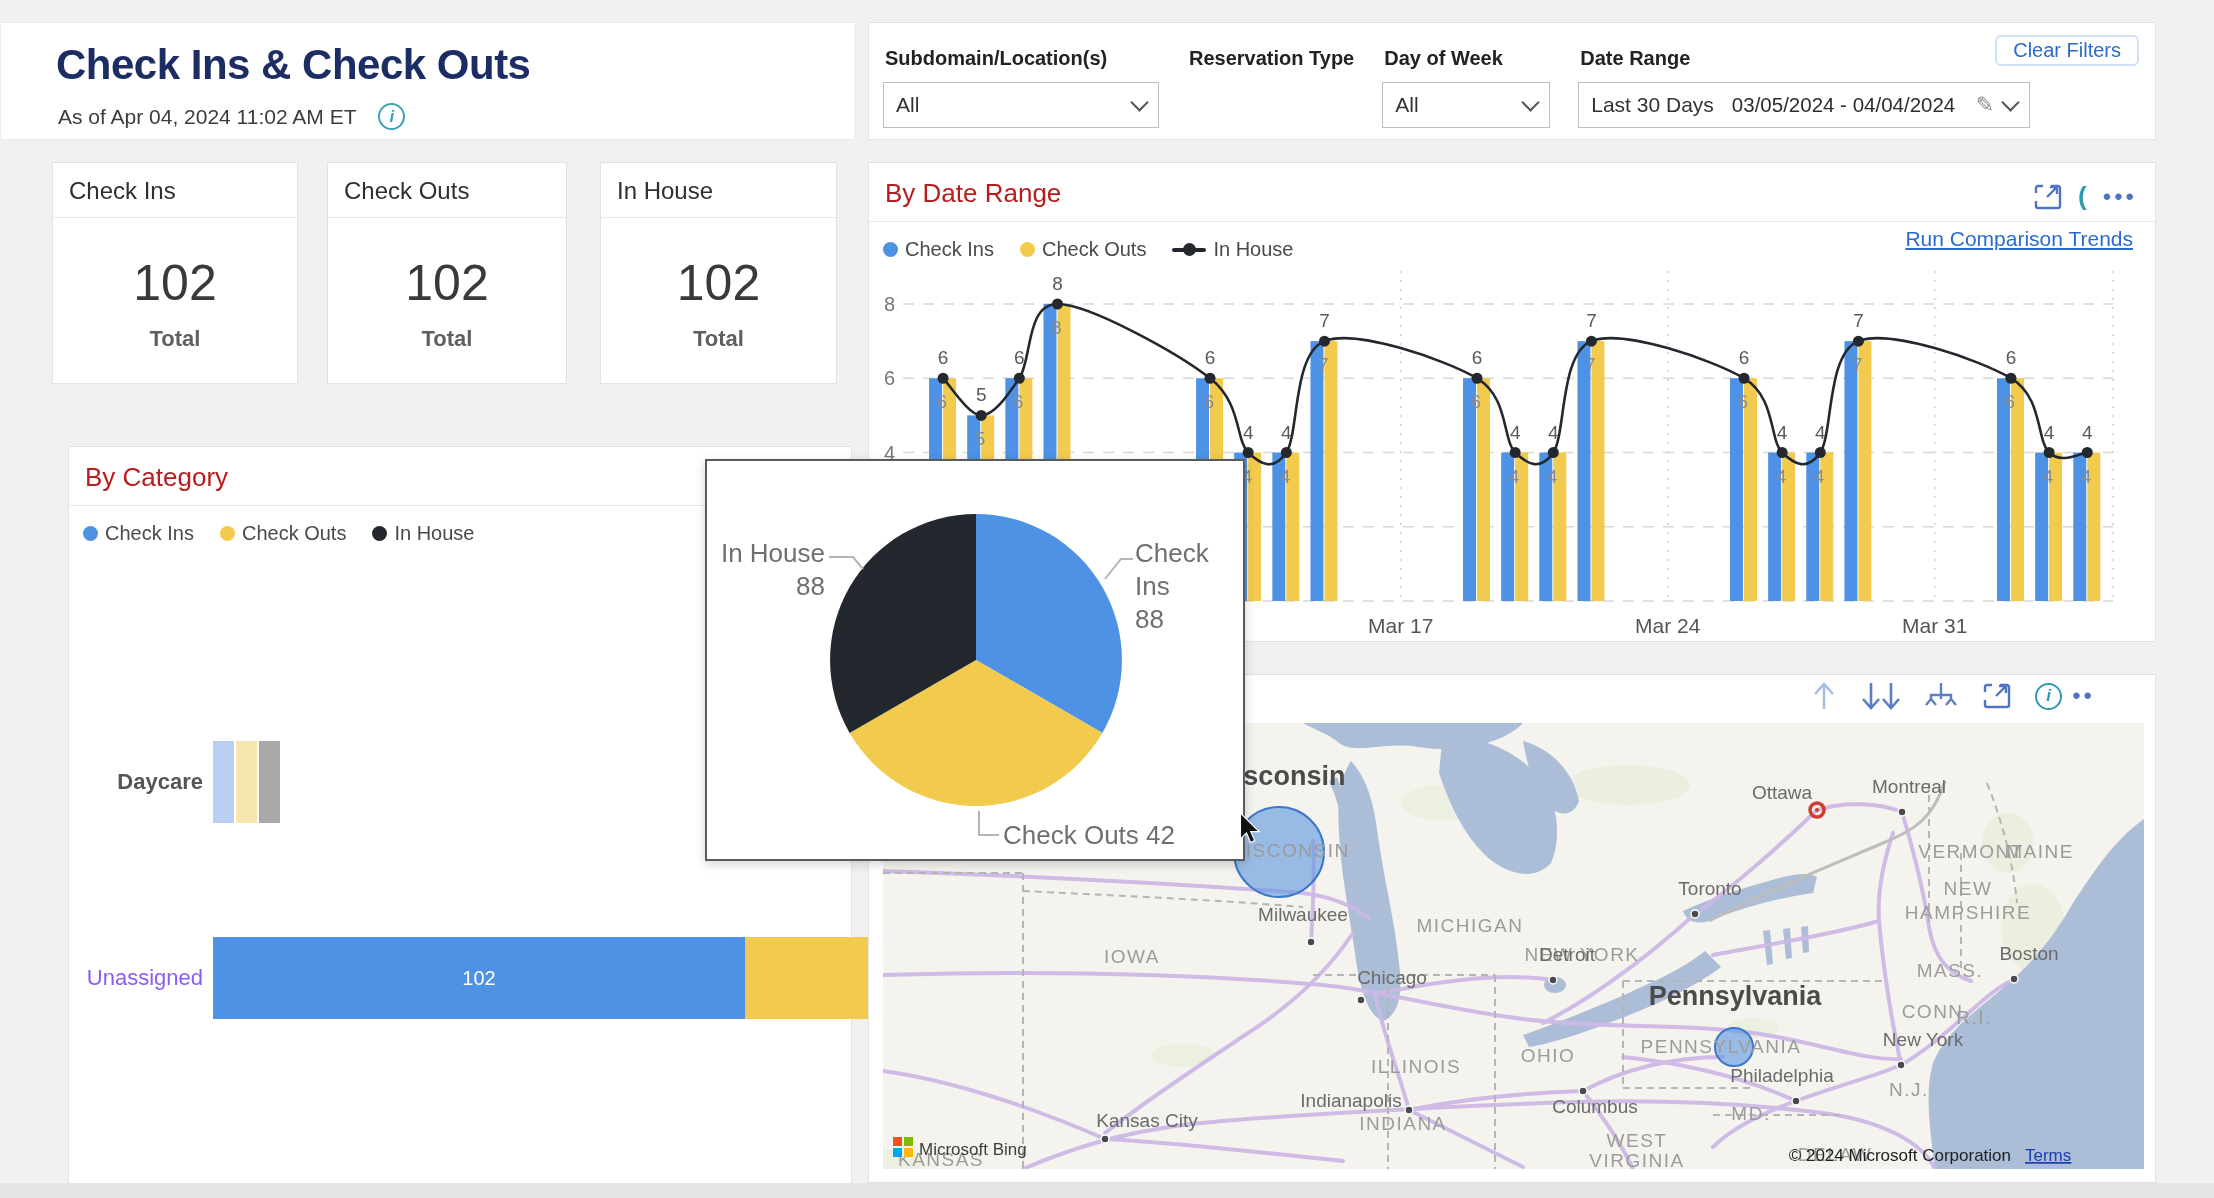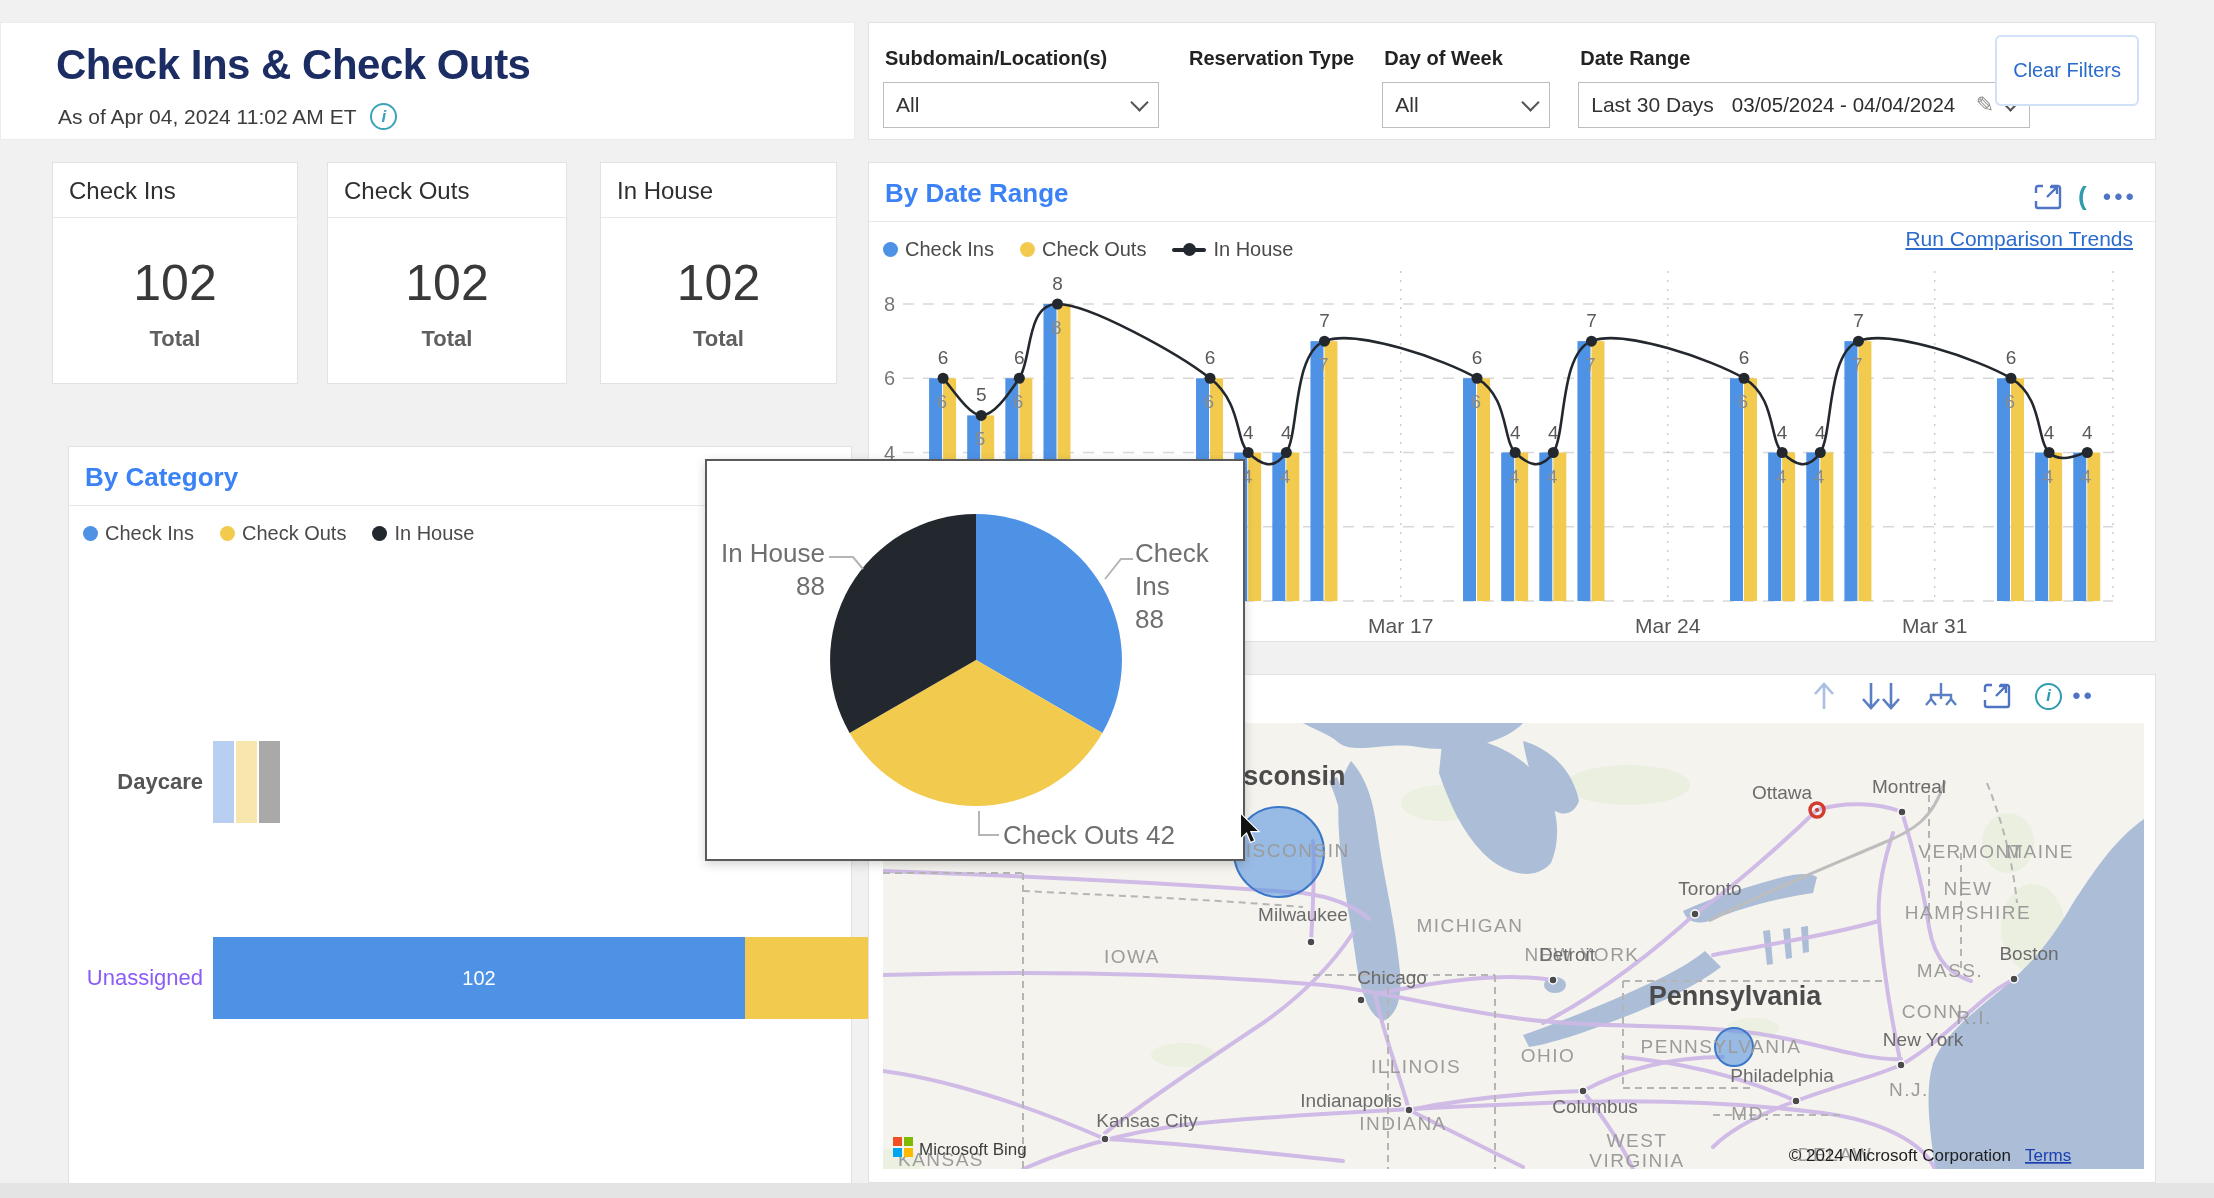--- a/index.html
+++ b/index.html
@@ -1,40 +1,40 @@
 <!DOCTYPE html>
 <html><head>
 <meta charset="utf-8">
 <style>
   html,body{margin:0;padding:0;background:#ededed;}
   *{box-sizing:border-box;font-family:"Liberation Sans","DejaVu Sans",sans-serif;}
   #app{position:relative;width:2214px;height:1198px;background:#f1f1f1;overflow:hidden;}
   .card{position:absolute;background:#fff;border:1px solid #e2e2e2;}
-  .card-head{font-size:26px;font-weight:700;color:#3b82f6;padding:15px 16px 12px 16px;}
+  .card-head{font-size:26px;font-weight:400;color:#b91c1c;padding:15px 16px 12px 16px;}
   .head-rule{height:1px;background:#e8e8e8;margin:0;}
   
   #title-card{left:0;top:22px;width:855px;height:118px;border-color:#ececec;}
   #page-title{position:absolute;left:55px;top:18px;font-size:42px;font-weight:700;color:#1c2d63;margin:0;letter-spacing:-0.5px;}
-  #asof-row{position:absolute;left:57px;top:80px;font-size:21px;color:#3c3c3c;display:flex;align-items:center;gap:14px;}
+  #asof-row{position:absolute;left:57px;top:80px;font-size:21px;color:#3c3c3c;display:flex;align-items:center;gap:22px;}
   .info-icon{display:inline-flex;align-items:center;justify-content:center;width:27px;height:27px;border:2.5px solid #3ba2b8;border-radius:50%;color:#3ba2b8;font-size:17px;font-weight:700;font-style:italic;}
   
   #filter-card{left:868px;top:22px;width:1288px;height:118px;}
   #filter-groups{position:absolute;left:14px;top:12px;display:flex;gap:28px;}
   .fgroup .flabel{font-size:20px;font-weight:700;color:#222;margin:12px 0 12px 2px;}
   .dropdown{height:46px;background:#fff;border:1px solid #bdbdbd;display:flex;align-items:center;padding:0 12px;font-size:21px;color:#333;cursor:pointer;}
   .fg-subdomain .dropdown{width:276px;}
   .fg-reservation .dropdown{width:332px;}
   .fg-dayofweek .dropdown{width:168px;}
   .fg-daterange .dropdown{width:452px;}
   .dd-val{flex:0 0 auto;}
   .dd-val2{margin-left:18px;font-size:20.5px;color:#2e2e2e;}
   .dd-spacer{flex:1;}
   .chev{width:13px;height:13px;border-right:2px solid #555;border-bottom:2px solid #555;transform:rotate(45deg);margin-left:10px;margin-top:-6px;flex:0 0 auto;}
   .pencil{font-size:22px;color:#8a8a8a;margin-left:6px;}
-  #clear-filters{position:absolute;top:12px;right:16px;font-size:20px;color:#2a6bcb;background:#fff;border:2px solid #cfe0f7;border-radius:6px;padding:22px 16px;cursor:pointer;}
+  #clear-filters{position:absolute;top:12px;right:16px;font-size:20px;color:#2a6bcb;background:#fff;border:2px solid #cfe0f7;border-radius:6px;padding:2px 16px;cursor:pointer;}
   
   .kpi-card{top:162px;height:222px;}
   .kpi-head{font-size:24px;color:#2f2f2f;padding:14px 0 12px 16px;}
   .kpi-num{text-align:center;font-size:50px;color:#393939;margin-top:36px;}
   .kpi-cap{text-align:center;font-size:22px;font-weight:700;color:#5f5f5f;margin-top:14px;}
   
   #bycat-card{left:68px;top:410px;width:784px;height:773px;margin-top:36px;}
   .legend{display:flex;gap:26px;align-items:center;padding:16px 0 0 14px;}
   .leg-item{display:flex;align-items:center;gap:7px;font-size:20px;color:#4a4a4a;}
   .leg-dot{width:15px;height:15px;border-radius:50%;}

